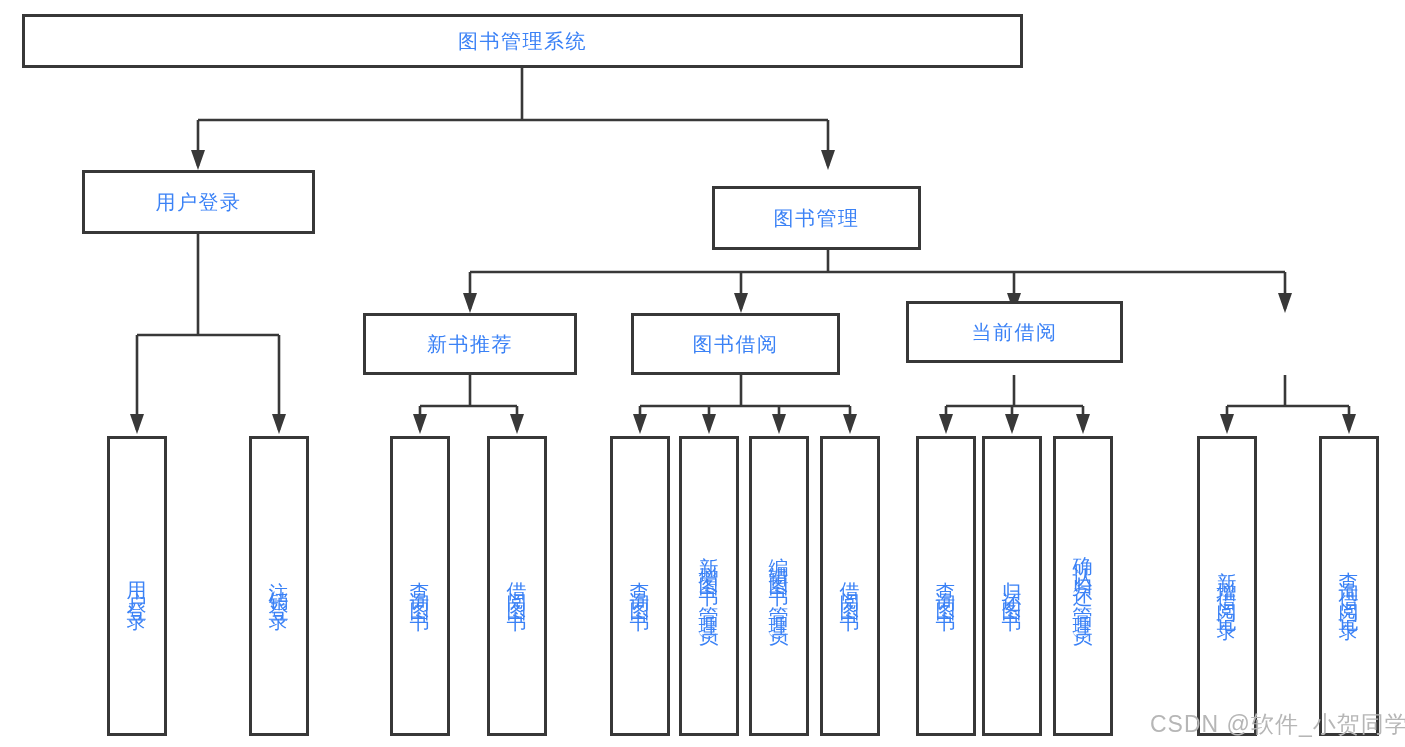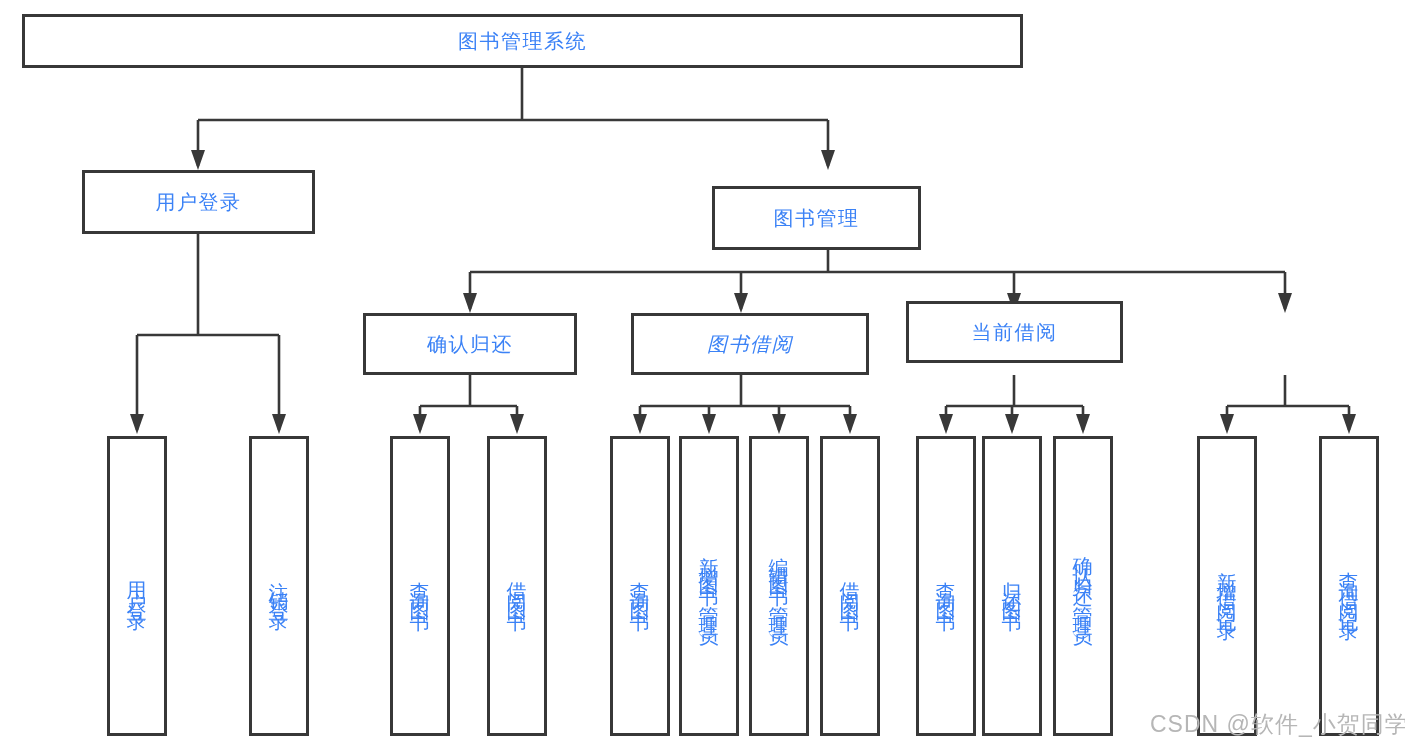--- a/index.html
+++ b/index.html
@@ -93,23 +93,23 @@
   </div>
 
   <div class="node" style="left:82px; top:170px; width:233px; height:64px;">
     <span>用户登录</span>
   </div>
   <div class="node" style="left:712px; top:178px; width:209px; height:64px;margin-top:8px;">
     <span>图书管理</span>
   </div>
 
   <div class="node" style="left:363px; top:313px; width:214px; height:62px;">
-    <span>确认归还</span>
+    <span>新书推荐</span>
   </div>
-  <div class="node" style="left:631px; top:313px; width:238px; height:62px;font-style:italic;">
+  <div class="node" style="left:631px; top:313px; width:209px; height:62px;">
     <span>图书借阅</span>
   </div>
   <div class="node" style="left:906px; top:301px; width:217px; height:62px;">
     <span>当前借阅</span>
   </div>
 
   <div class="node v" style="left:107px; top:436px; width:60px; height:300px;">
     <span>用户登录</span>
   </div>
   <div class="node v" style="left:249px; top:436px; width:60px; height:300px;">

